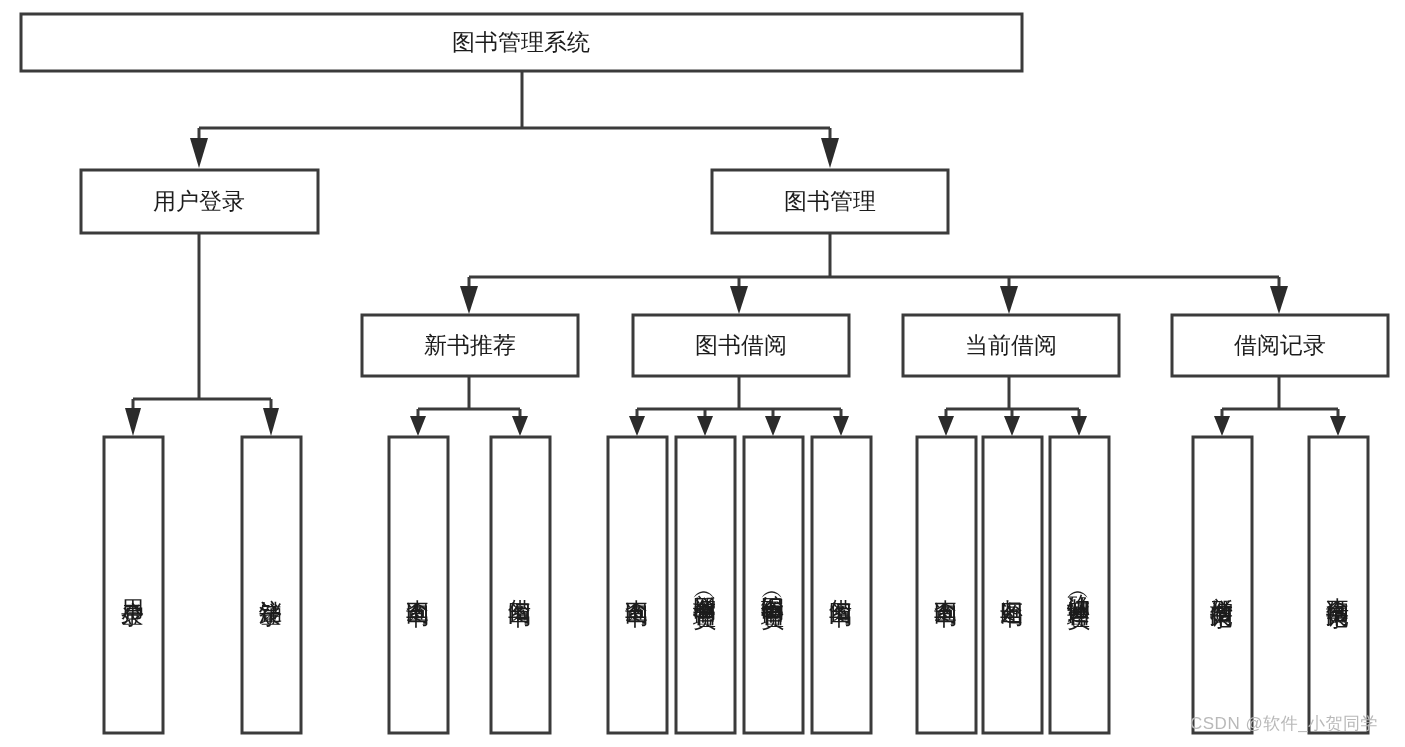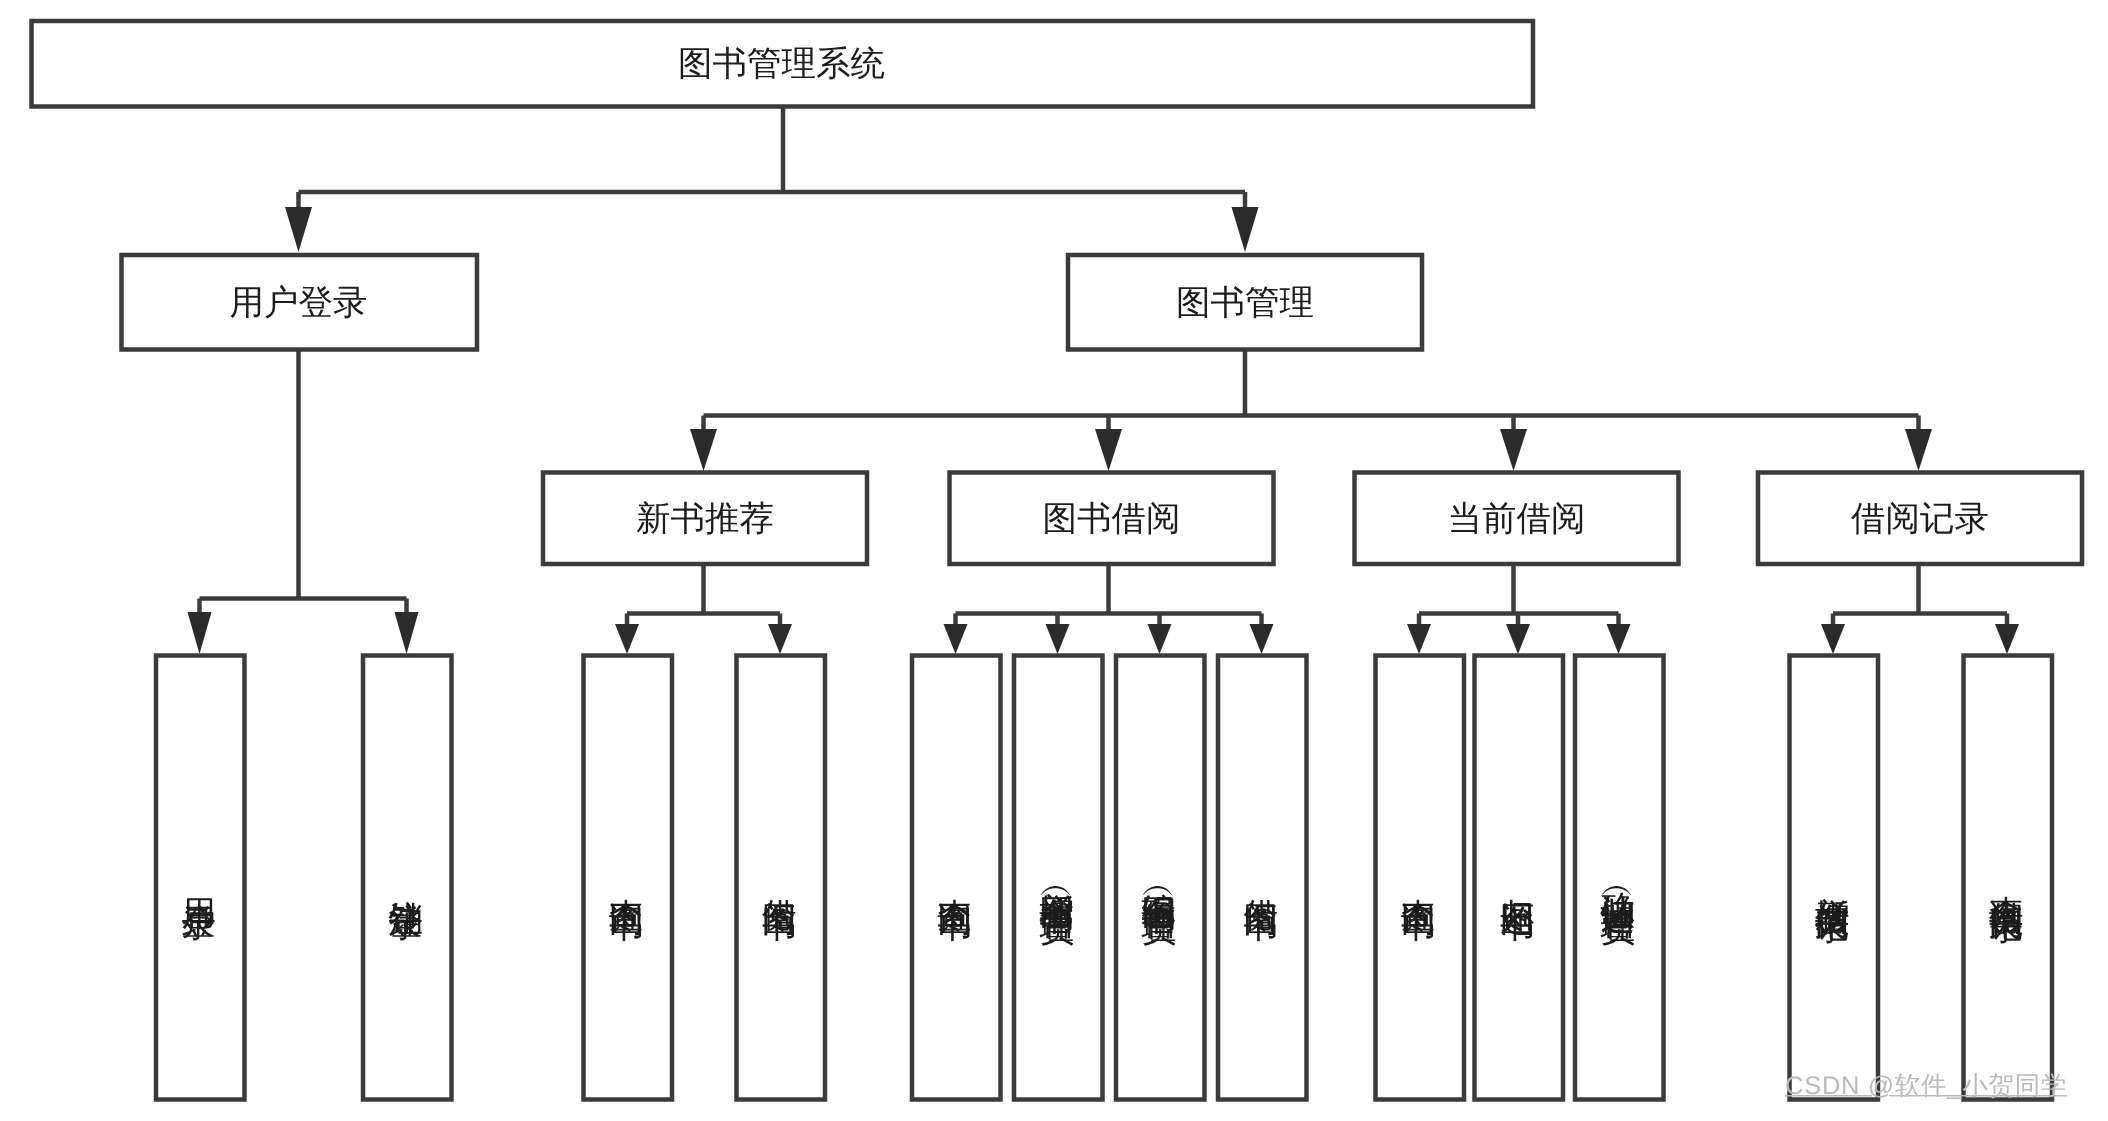--- a/index.html
+++ b/index.html
@@ -62,21 +62,20 @@
   }
   .watermark-text {
     position: absolute;
     font-family: "Liberation Sans", "DejaVu Sans", sans-serif;
     font-size: 17px;
     color: #b9b9b9;
     white-space: nowrap;
     left: 1190px;
     top: 712px;
     letter-spacing: 0.5px;
-    text-decoration: underline;
   }
 </style>
 </head>
 <body>
 
 <div id="diagram-root">
 
   <svg id="flow-svg" viewBox="0 0 1405 747">
 
     <g>

